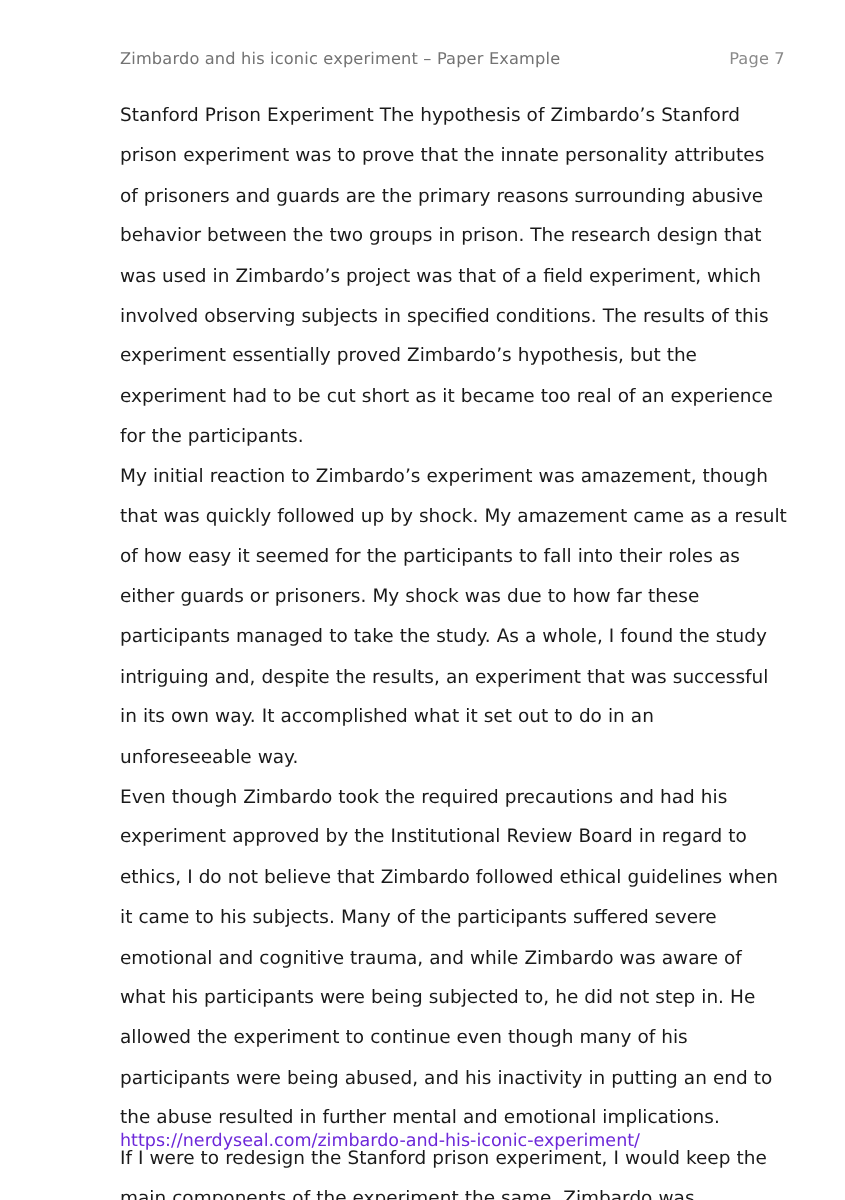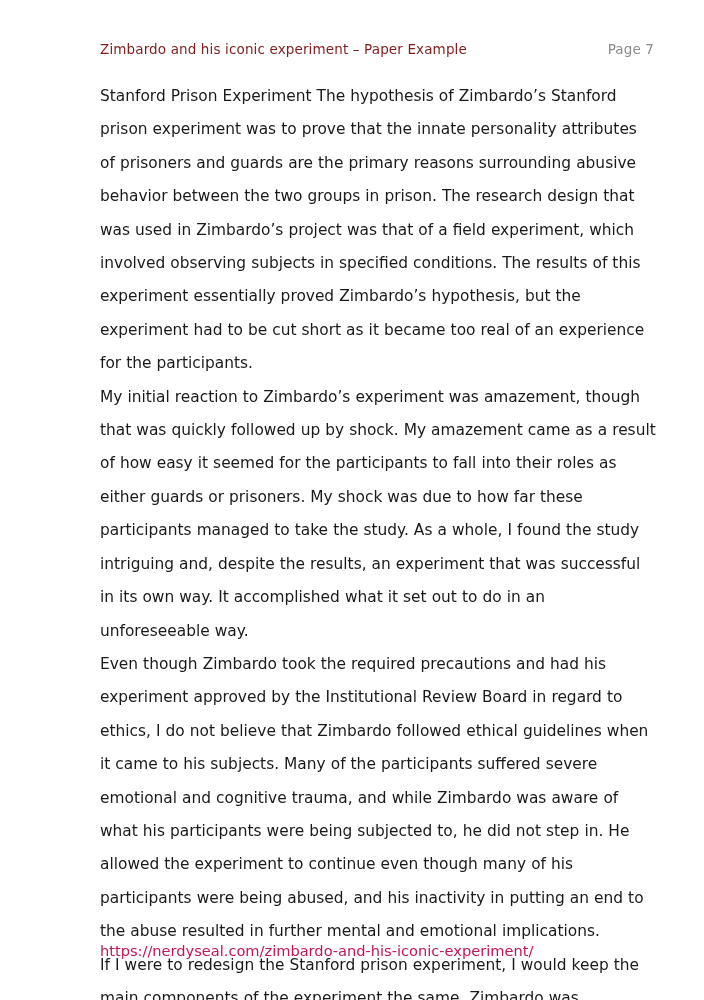--- a/index.html
+++ b/index.html
@@ -32,21 +32,21 @@
     display: flex;
     align-items: baseline;
     justify-content: space-between;
     font-size: 13.5px;
     line-height: 19px;
     color: #8a8a8a;
     letter-spacing: 0.01em;
     white-space: nowrap;
   }
 
-  .header-title { color: #7f1d1d; }
+  .header-title { color: #737373; }
   .header-page  { color: #8a8a8a; }
 
   
   .body-copy {
     position: absolute;
     left: 100px;
     top: 80px;
     width: 556px;
     font-size: 15.4px;
     line-height: 33.4px;
@@ -61,21 +61,21 @@
   }
 
   
   .page-footer {
     position: absolute;
     left: 100px;
     top: 940px;
     width: 554px;
     font-size: 14.6px;
     line-height: 21px;
-    color: #be185d;
+    color: #6d28d9;
     white-space: nowrap;
   }
 </style>
 </head>
 <body>
 
 <div class="page">
 
   <div class="page-header">
     <span class="header-title">Zimbardo and his iconic experiment – Paper Example</span>

